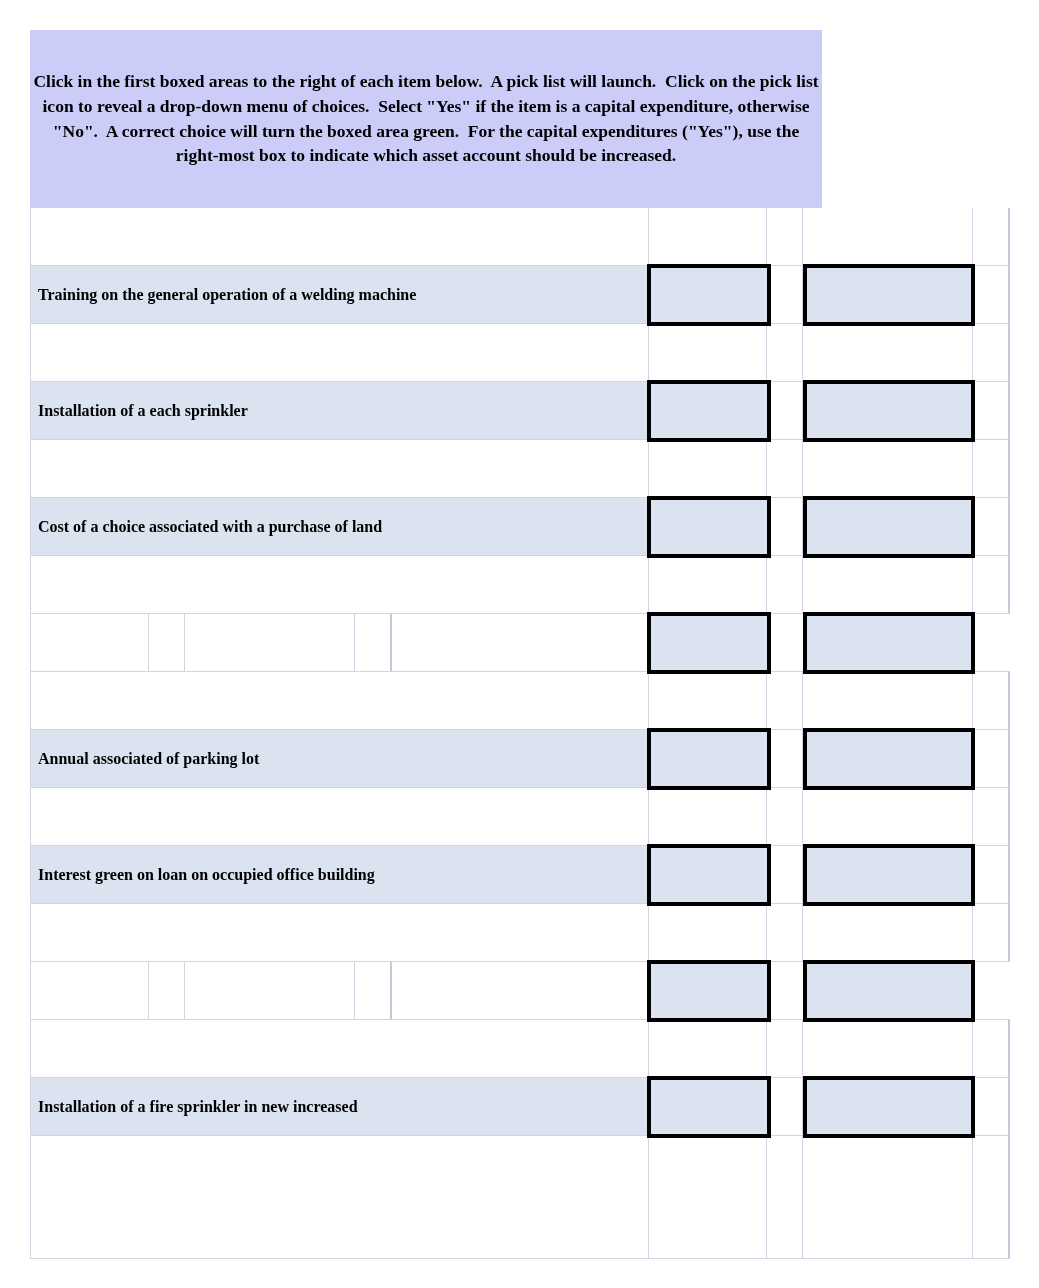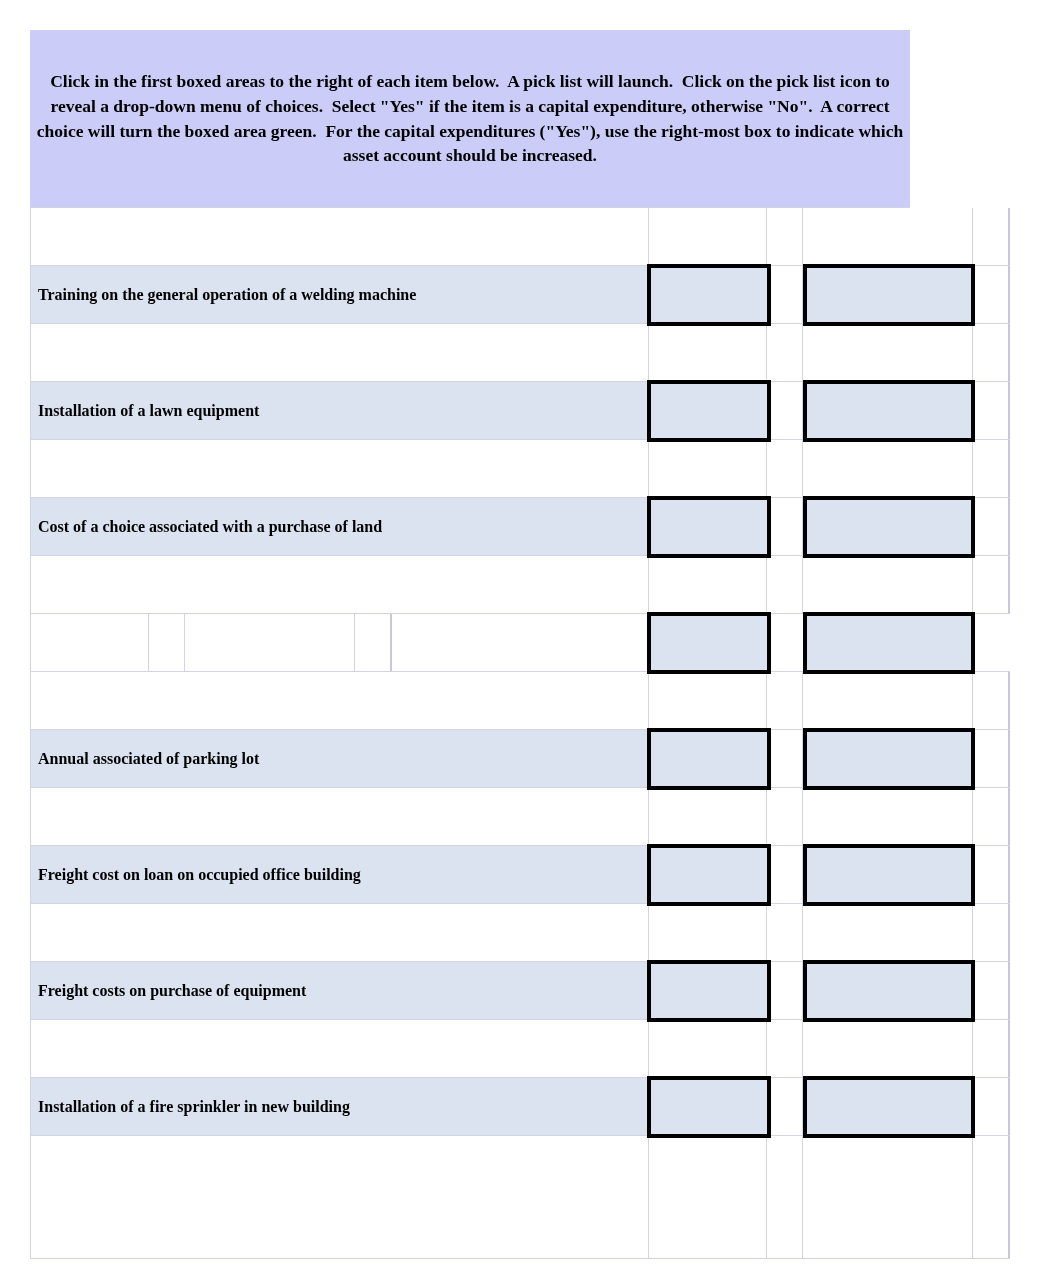--- a/index.html
+++ b/index.html
@@ -15,21 +15,21 @@
     background:#ffffff;
     font-family:"Liberation Serif","DejaVu Serif",serif;
     position:relative;
     overflow:hidden;
   }
   .sheet{
     position:absolute;left:30px;top:30px;width:980px;
   }
   .banner{
     box-sizing:border-box;
-    height:178px;width:880px;
+    height:178px;width:792px;
     background:var(--purple);
     border-bottom:1px solid var(--grid);
     display:flex;align-items:center;justify-content:center;
   }
   .banner-text{
     width:952px;
     text-align:center;
     font-weight:bold;
     font-size:17.5px;
     line-height:24.6px;
@@ -117,21 +117,21 @@
     <div class="row">
       <div class="cell cA"></div>
       <div class="cell cB"></div>
       <div class="cell cC"></div>
       <div class="cell cD"></div>
       <div class="cell cE"></div>
     </div>
 
     <div class="row item">
       <div class="cell cA">
-        <span class="item-label">Installation of a lawn equipment</span>
+        <span class="item-label">Installation of a each sprinkler</span>
       </div>
       <div class="cell cB"></div>
       <div class="cell cC"></div>
       <div class="cell cD"></div>
       <div class="cell cE"></div>
       <div class="pick-box pick-yn"></div>
       <div class="pick-box pick-asset"></div>
     </div>
 
     <div class="row">
@@ -194,61 +194,58 @@
     <div class="row">
       <div class="cell cA"></div>
       <div class="cell cB"></div>
       <div class="cell cC"></div>
       <div class="cell cD"></div>
       <div class="cell cE"></div>
     </div>
 
     <div class="row item">
       <div class="cell cA">
-        <span class="item-label">Freight cost on loan on occupied office building</span>
-      </div>
-      <div class="cell cB"></div>
-      <div class="cell cC"></div>
-      <div class="cell cD"></div>
-      <div class="cell cE"></div>
-      <div class="pick-box pick-yn"></div>
-      <div class="pick-box pick-asset"></div>
-    </div>
-
-    <div class="row">
-      <div class="cell cA"></div>
-      <div class="cell cB"></div>
-      <div class="cell cC"></div>
-      <div class="cell cD"></div>
-      <div class="cell cE"></div>
-    </div>
-
-    <div class="row item">
-      <div class="cell cA">
-        <span class="item-label">Freight costs on purchase of equipment</span>
-      </div>
-      <div class="cell cB"></div>
-      <div class="cell cC"></div>
-      <div class="cell cD"></div>
-      <div class="cell cE"></div>
-      <div class="pick-box pick-yn"></div>
-      <div class="pick-box pick-asset"></div>
-    </div>
-
-    <div class="row">
-      <div class="cell cA"></div>
-      <div class="cell cB"></div>
-      <div class="cell cC"></div>
-      <div class="cell cD"></div>
-      <div class="cell cE"></div>
-    </div>
-
-    <div class="row item">
-      <div class="cell cA">
-        <span class="item-label">Installation of a fire sprinkler in new building</span>
+        <span class="item-label">Interest green on loan on occupied office building</span>
+      </div>
+      <div class="cell cB"></div>
+      <div class="cell cC"></div>
+      <div class="cell cD"></div>
+      <div class="cell cE"></div>
+      <div class="pick-box pick-yn"></div>
+      <div class="pick-box pick-asset"></div>
+    </div>
+
+    <div class="row">
+      <div class="cell cA"></div>
+      <div class="cell cB"></div>
+      <div class="cell cC"></div>
+      <div class="cell cD"></div>
+      <div class="cell cE"></div>
+    </div>
+
+    <div class="row item">
+      <div class="cell cB"></div>
+      <div class="cell cC"></div>
+      <div class="cell cD"></div>
+      <div class="cell cE"></div>
+      <div class="pick-box pick-yn"></div>
+      <div class="pick-box pick-asset"></div>
+    </div>
+
+    <div class="row">
+      <div class="cell cA"></div>
+      <div class="cell cB"></div>
+      <div class="cell cC"></div>
+      <div class="cell cD"></div>
+      <div class="cell cE"></div>
+    </div>
+
+    <div class="row item">
+      <div class="cell cA">
+        <span class="item-label">Installation of a fire sprinkler in new increased</span>
       </div>
       <div class="cell cB"></div>
       <div class="cell cC"></div>
       <div class="cell cD"></div>
       <div class="cell cE"></div>
       <div class="pick-box pick-yn"></div>
       <div class="pick-box pick-asset"></div>
     </div>
 
     <div class="row tall">

